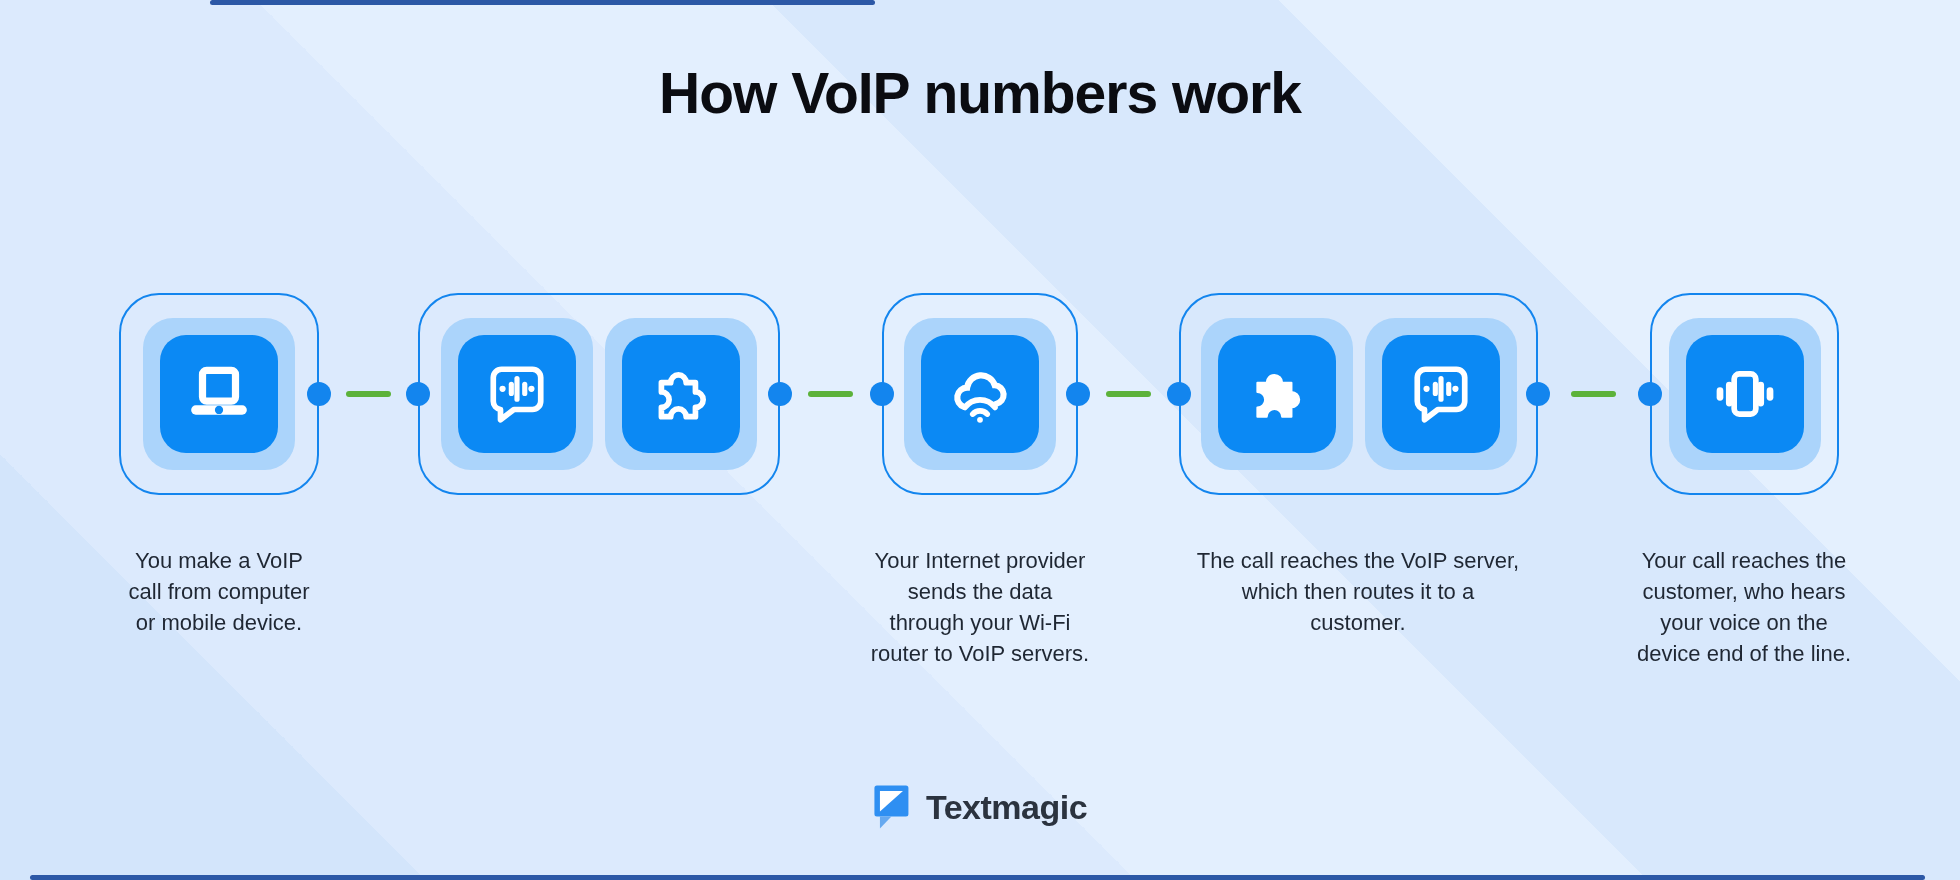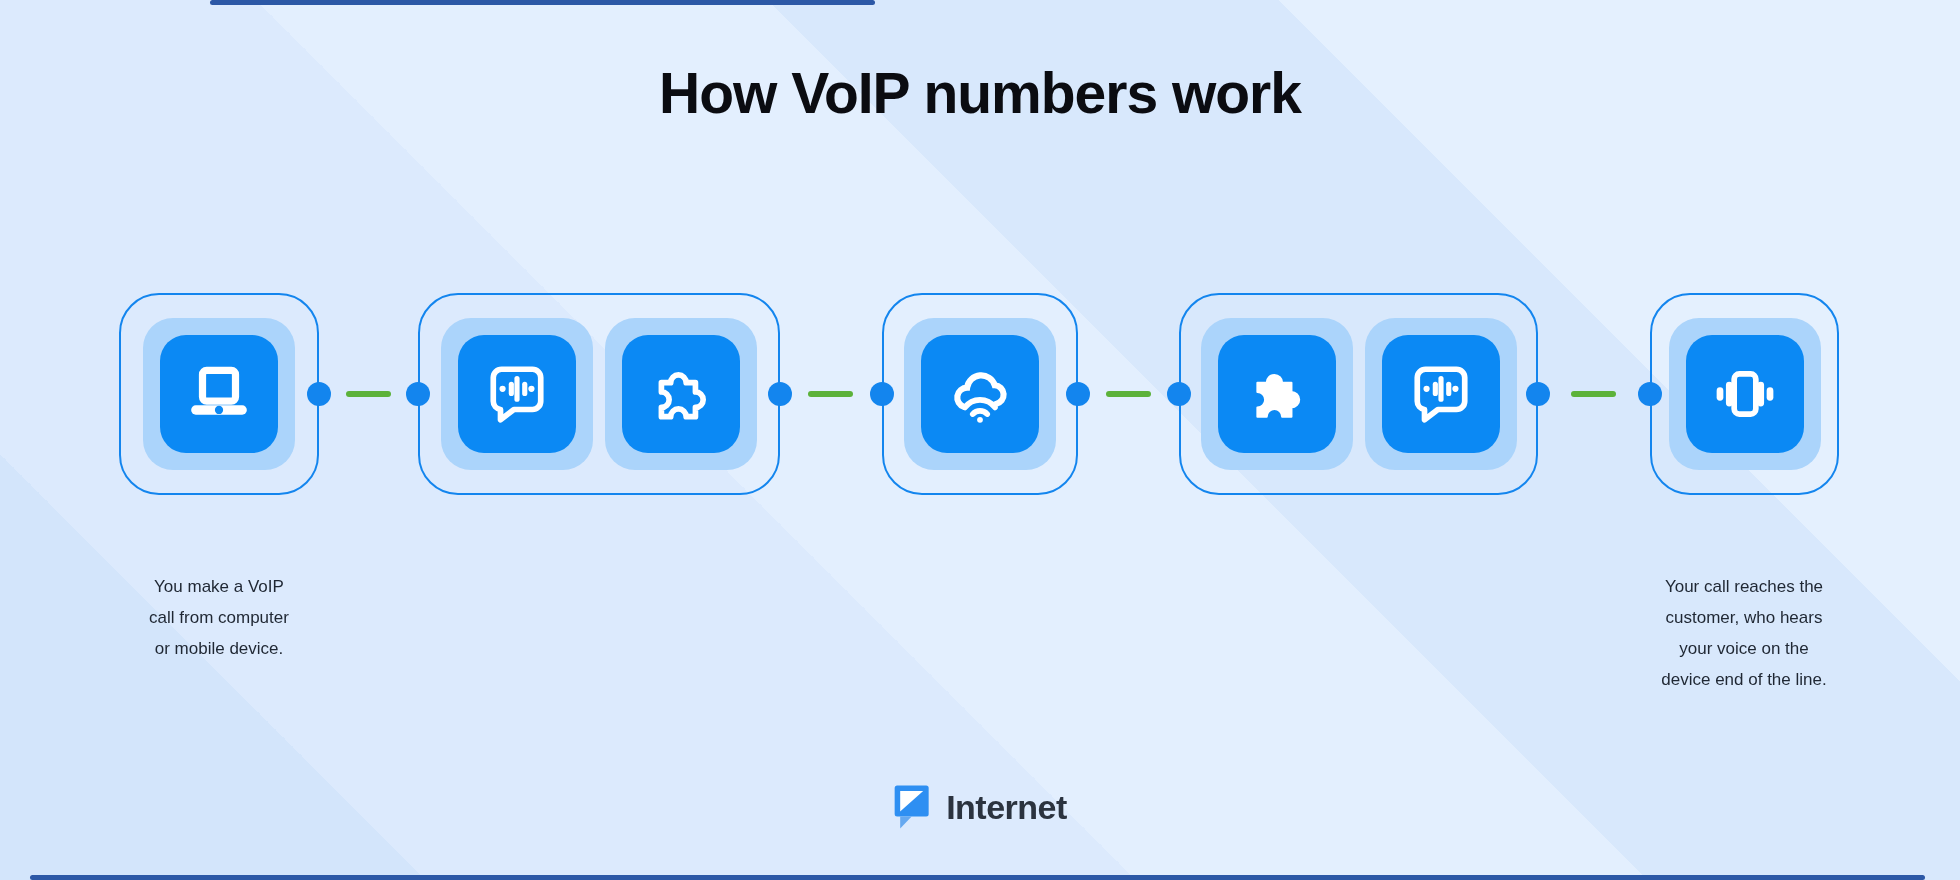--- a/index.html
+++ b/index.html
@@ -46,22 +46,22 @@
   .dot{
     position:absolute;width:24px;height:24px;border-radius:50%;
     background:#1385ee;top:382px;
   }
   .dash{
     position:absolute;width:45px;height:6px;border-radius:3px;
     background:#5cb23a;top:391px;
   }
 
   .caption{
-    position:absolute;top:571px;transform:translateX(-50%);
-    font-size:17px;line-height:31px;color:#1f2733;text-align:center;
+    position:absolute;top:545px;transform:translateX(-50%);
+    font-size:22px;line-height:31px;color:#1f2733;text-align:center;
     white-space:pre-line;
   }
   .cap1{left:219px;}
   .cap2{left:599px;}
   .cap3{left:980px;}
   .cap4{left:1358px;}
   .cap5{left:1744px;}
 
   .logo{
     position:absolute;top:784px;left:50%;transform:translateX(-50%);
@@ -176,27 +176,34 @@
   <div class="dot" style="left:1167px"></div>
   <div class="dash" style="left:1106px"></div>
 
   <div class="dot" style="left:1526px"></div>
   <div class="dot" style="left:1638px"></div>
   <div class="dash" style="left:1571px"></div>
 
   <div class="caption cap1">You make a VoIP
 call from computer
 or mobile device.</div>
+  <div class="caption cap3">Your Internet provider
+sends the data
+through your Wi-Fi
+router to VoIP servers.</div>
+  <div class="caption cap4">The call reaches the VoIP server,
+which then routes it to a
+customer.</div>
   <div class="caption cap5">Your call reaches the
 customer, who hears
 your voice on the
 device end of the line.</div>
 
   <div class="logo">
     <svg width="40" height="46" viewBox="0 0 40 46">
       <rect x="1.5" y="1.5" width="34" height="31" rx="2.5" fill="#2e8ff2"></rect>
       <polygon points="7,27.5 7,7 30,7" fill="#ffffff"></polygon>
       <polygon points="7,32.5 18.5,32.5 7,44.5" fill="#66a9f0"></polygon>
     </svg>
-    <span class="logo-text">Internet</span>
+    <span class="logo-text">Textmagic</span>
   </div>
 
 </div>
 
 </body></html>

